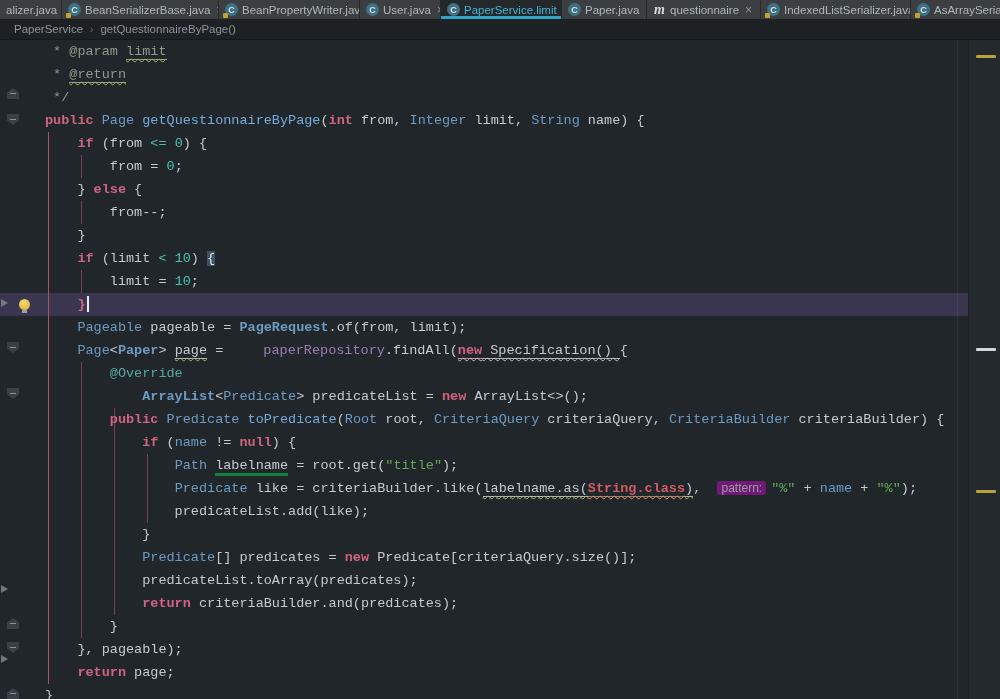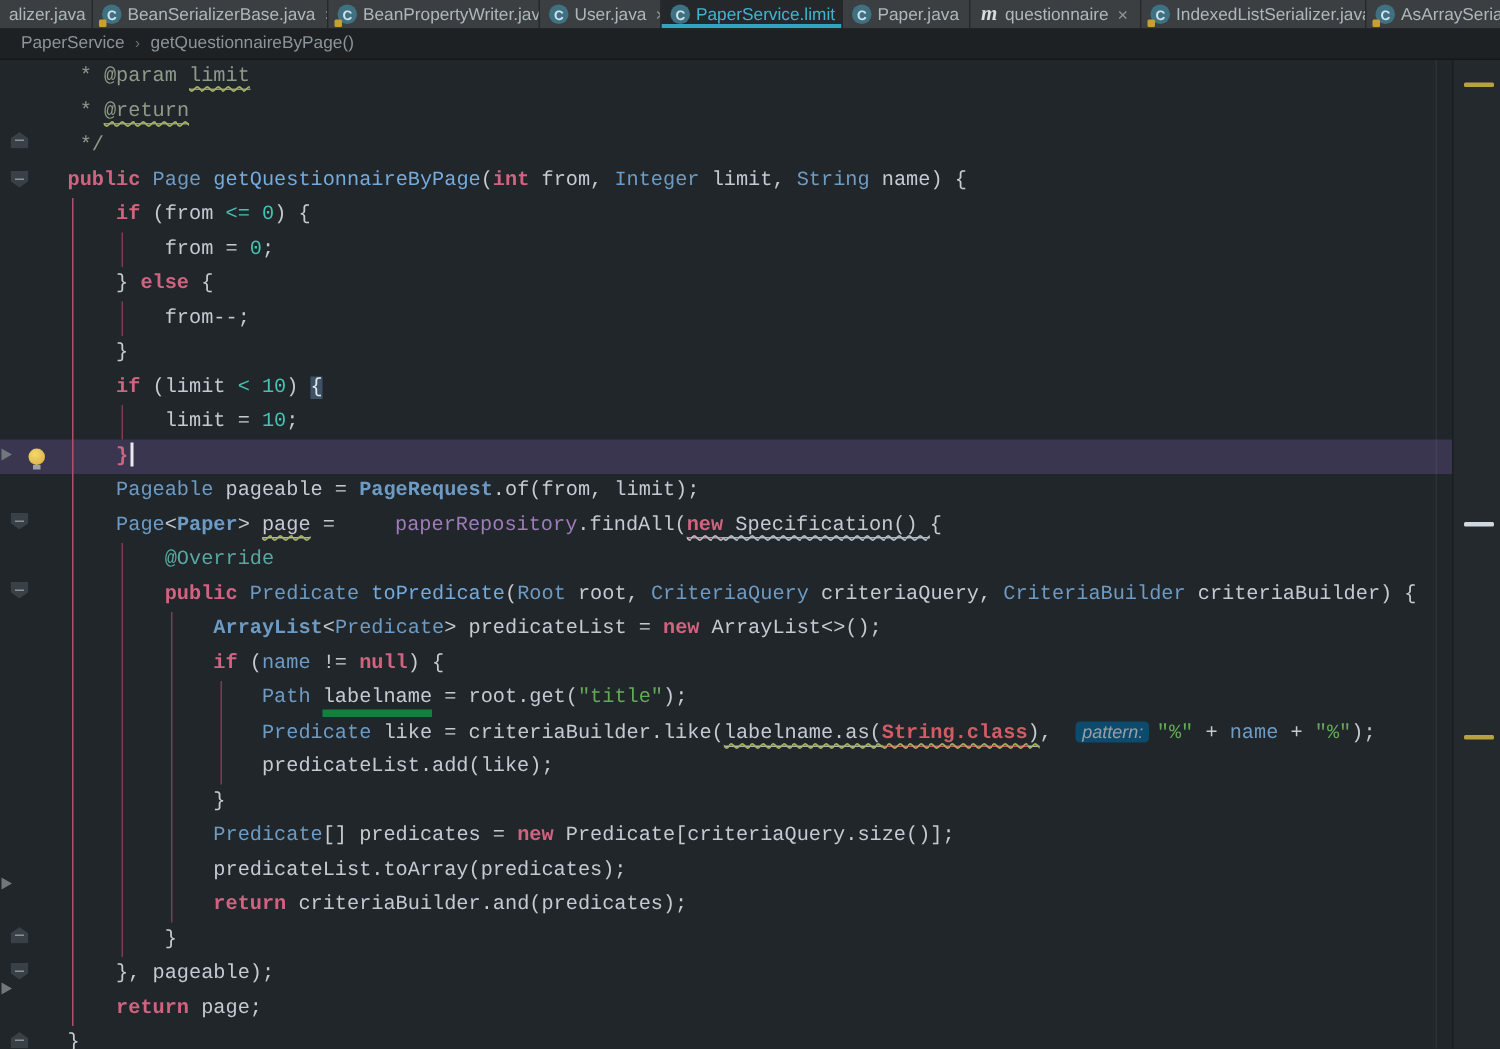--- a/index.html
+++ b/index.html
@@ -41,32 +41,32 @@
   .tok-t{color:var(--type);}
   .tok-tb{color:var(--type);font-weight:bold;}
   .tok-m{color:var(--method);}
   .tok-s{color:var(--string);}
   .tok-n{color:var(--number);}
   .tok-d{color:var(--doc);}
   .tok-du{color:var(--doc);border-bottom:1px solid var(--doc);
     text-decoration:underline wavy var(--wavyYellow) 1px;text-underline-offset:3px;}
   .tok-f{color:var(--field);margin-left:32px;}
   .tok-a{color:var(--annotation);}
-  .tok-pu{border-bottom:5px solid #15803d;}
+  .tok-pu{border-bottom:3px solid #15803d;}
   .tok-puw{border-bottom:1px solid #aeb6bc;
     text-decoration:underline wavy var(--wavyYellow) 1px;text-underline-offset:3px;}
   .tok-kuw{color:var(--kw);font-weight:bold;border-bottom:1px solid #c8889c;
     text-decoration:underline wavy var(--wavyWhite) 1px;text-underline-offset:3px;}
   .tok-puww{border-bottom:1px solid #aeb6bc;
     text-decoration:underline wavy var(--wavyWhite) 1px;text-underline-offset:3px;}
   .tok-e{color:var(--error);font-weight:bold;border-bottom:1px solid var(--error);
     text-decoration:underline wavy var(--wavyYellow) 1px;text-underline-offset:3px;}
   .tok-bh{background:var(--braceBg);color:#e3e8eb;}
-  .tok-hint{background:#0c4a6e;color:#989fa3;border-radius:3px;padding:0 4px;margin-right:5px;
-    font-size:12px;font-family:"Liberation Sans",sans-serif;font-style:italic;}
+  .tok-hint{background:#701a75;color:#989fa3;border-radius:3px;padding:0 4px;margin-right:5px;
+    font-size:12px;font-family:"Liberation Sans",sans-serif;}
   .tok-caret{display:inline-block;width:2px;height:16px;background:#e8ecef;vertical-align:middle;margin-left:1px;}
 
   
   .fold{position:absolute;left:7px;width:12px;height:11px;background:#3a4146;}
   .fold.down{clip-path:polygon(0 0,100% 0,100% 60%,50% 100%,0 60%);}
   .fold.up{clip-path:polygon(50% 0,100% 40%,100% 100%,0 100%,0 40%);}
   .fold:after{content:"";position:absolute;left:3px;right:3px;top:4.5px;height:1.5px;background:#8a9298;}
   .tri{position:absolute;left:1px;width:0;height:0;border-left:7px solid #70787d;
     border-top:4px solid transparent;border-bottom:4px solid transparent;}
   .bulb{position:absolute;left:19px;width:11px;height:11px;border-radius:50%;
@@ -164,22 +164,22 @@
         <div class="line"><span>        from = </span><span class="tok-n">0</span><span>;</span></div>
         <div class="line"><span>    } </span><span class="tok-k">else</span><span> {</span></div>
         <div class="line"><span>        from--;</span></div>
         <div class="line"><span>    }</span></div>
         <div class="line"><span>    </span><span class="tok-k">if</span><span> (limit </span><span class="tok-n">&lt;</span><span> </span><span class="tok-n">10</span><span>) </span><span class="tok-bh">{</span></div>
         <div class="line"><span>        limit = </span><span class="tok-n">10</span><span>;</span></div>
         <div class="line"><span>    </span><span class="tok-k">}</span><span class="tok-caret"></span></div>
         <div class="line"><span>    </span><span class="tok-t">Pageable</span><span> pageable = </span><span class="tok-tb">PageRequest</span><span>.of(from, limit);</span></div>
         <div class="line"><span>    </span><span class="tok-t">Page</span><span>&lt;</span><span class="tok-tb">Paper</span><span>&gt; </span><span class="tok-puw">page</span><span> = </span><span class="tok-f">paperRepository</span><span>.findAll(</span><span class="tok-kuw">new</span><span class="tok-puww"> Specification() </span><span>{</span></div>
         <div class="line"><span>        </span><span class="tok-a">@Override</span></div>
+        <div class="line"><span>            </span><span class="tok-tb">ArrayList</span><span>&lt;</span><span class="tok-t">Predicate</span><span>&gt; predicateList = </span><span class="tok-k">new</span><span> ArrayList&lt;&gt;();</span></div>
         <div class="line"><span>        </span><span class="tok-k">public</span><span> </span><span class="tok-t">Predicate</span><span> </span><span class="tok-m">toPredicate</span><span>(</span><span class="tok-t">Root</span><span> root, </span><span class="tok-t">CriteriaQuery</span><span> criteriaQuery, </span><span class="tok-t">CriteriaBuilder</span><span> criteriaBuilder) {</span></div>
-        <div class="line"><span>            </span><span class="tok-tb">ArrayList</span><span>&lt;</span><span class="tok-t">Predicate</span><span>&gt; predicateList = </span><span class="tok-k">new</span><span> ArrayList&lt;&gt;();</span></div>
         <div class="line"><span>            </span><span class="tok-k">if</span><span> (</span><span class="tok-t">name</span><span> != </span><span class="tok-k">null</span><span>) {</span></div>
         <div class="line"><span>                </span><span class="tok-t">Path</span><span> </span><span class="tok-pu">labelname</span><span> = root.get(</span><span class="tok-s">"title"</span><span>);</span></div>
         <div class="line"><span>                </span><span class="tok-t">Predicate</span><span> like = criteriaBuilder.like(</span><span class="tok-puw">labelname.as(</span><span class="tok-e">String.class</span><span class="tok-puw">)</span><span>,  </span><span class="tok-hint">pattern:</span><span class="tok-s">"%"</span><span> + </span><span class="tok-t">name</span><span> + </span><span class="tok-s">"%"</span><span>);</span></div>
         <div class="line"><span>                predicateList.add(like);</span></div>
         <div class="line"><span>            }</span></div>
         <div class="line"><span>            </span><span class="tok-t">Predicate</span><span>[] predicates = </span><span class="tok-k">new</span><span> Predicate[criteriaQuery.size()];</span></div>
         <div class="line"><span>            predicateList.toArray(predicates);</span></div>
         <div class="line"><span>            </span><span class="tok-k">return</span><span> criteriaBuilder.and(predicates);</span></div>
         <div class="line"><span>        }</span></div>
         <div class="line"><span>    }, pageable);</span></div>

